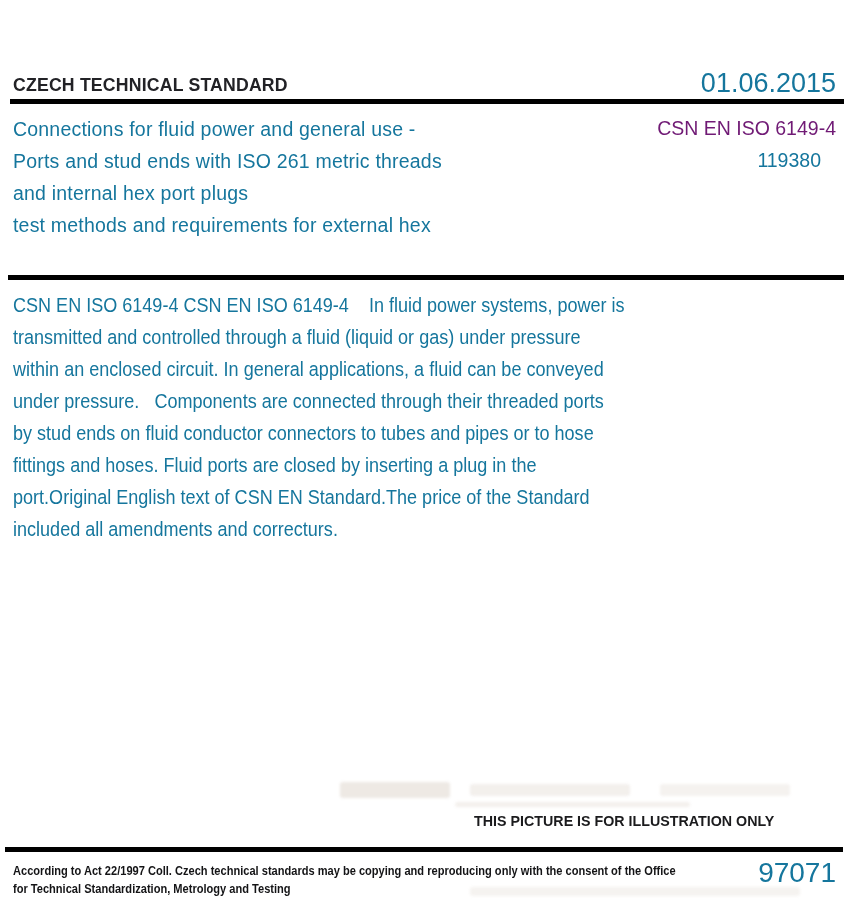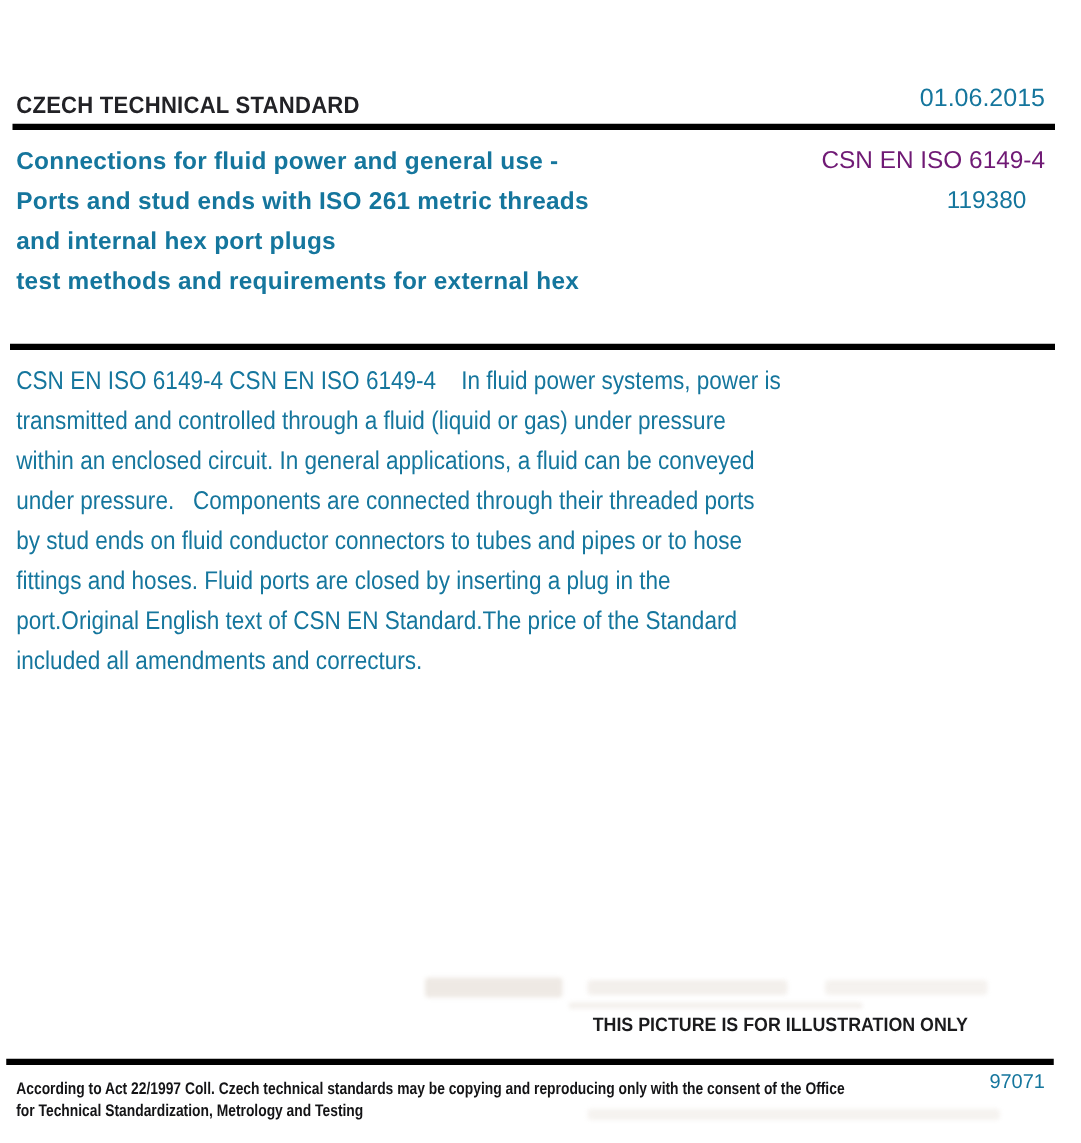--- a/index.html
+++ b/index.html
@@ -25,42 +25,42 @@
     color: #222226;
     letter-spacing: 0.2px;
     transform: scaleX(0.93);
     transform-origin: left top;
     white-space: pre;
   }
   .header-date {
     position: absolute;
     right: 29px;
     top: 68px;
-    font-size: 20px;
+    font-size: 27px;
     color: #15769D;
     white-space: pre;
   }
   .rule {
     position: absolute;
     background: #000000;
   }
   .rule-1 { left: 10px; right: 21px; top: 99px;  height: 5px; }
   .rule-2 { left: 8px;  right: 21px; top: 275px; height: 5px; }
   .rule-3 { left: 5px;  right: 22px; top: 847px; height: 5px; }
   
   .doc-title {
     position: absolute;
     left: 13px;
     top: 113px;
     color: #15769D;
     font-size: 19.5px;
     line-height: 32px;
     letter-spacing: 0.2px;
   }
-  .doc-title .line { white-space: pre; font-weight: bold; }
+  .doc-title .line { white-space: pre; }
   .standard-code {
     position: absolute;
     right: 29px;
     top: 117px;
     color: #701a75;
     font-size: 19.5px;
     white-space: pre;
   }
   .catalog-number {
     position: absolute;
@@ -116,21 +116,21 @@
     line-height: 18px;
     transform: scaleX(0.82);
     transform-origin: left top;
   }
   .footer-notice .line { white-space: pre; }
   .footer-number {
     position: absolute;
     right: 29px;
     top: 857px;
     color: #15769D;
-    font-size: 16px;
+    font-size: 28px;
     white-space: pre;
     text-align: center;
   }
 </style>
 </head>
 <body>
 
 <div class="page">
 
   <div class="header-title">CZECH TECHNICAL STANDARD</div>

